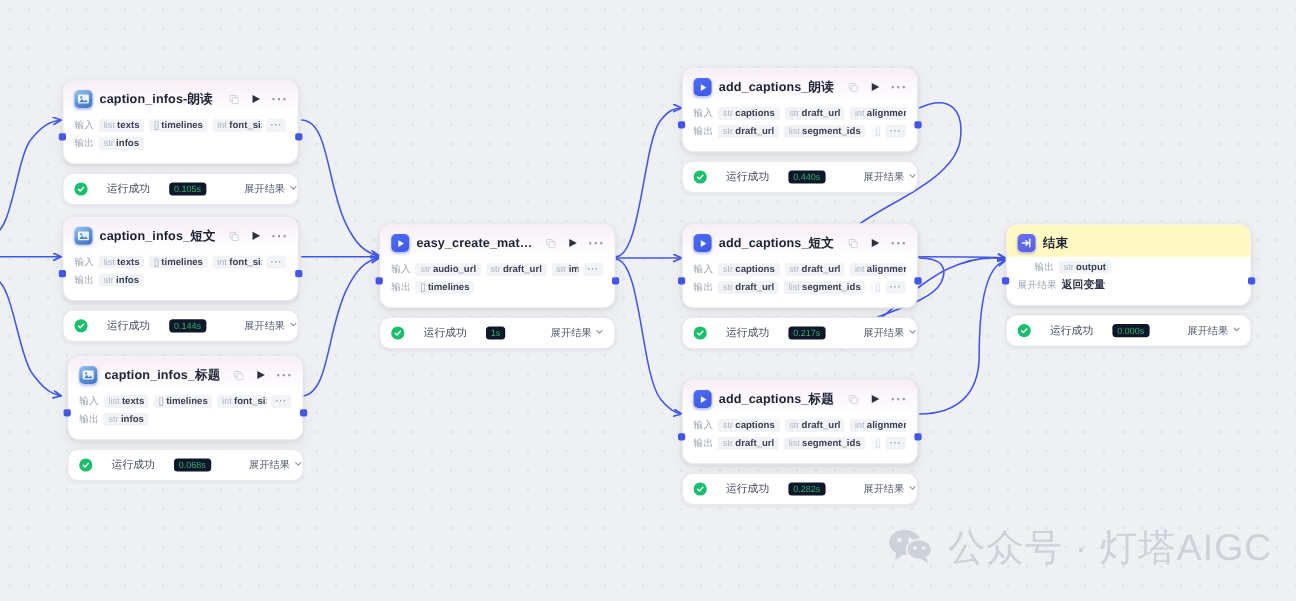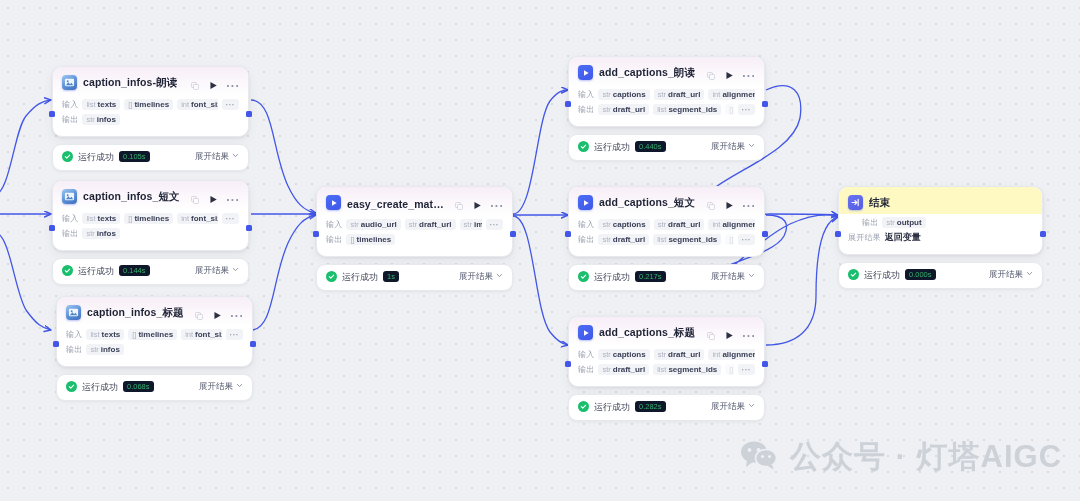--- a/index.html
+++ b/index.html
@@ -20,21 +20,21 @@
   
   .node{position:absolute;width:197px;}
   .card{
     background:#ffffff;
     border:1px solid #e8e9ee;
     border-radius:10px;
     box-shadow:0 1px 3px rgba(22,27,45,.07),0 4px 12px rgba(22,27,45,.05);
     overflow:hidden;
   }
   .card-head{
-    display:flex;align-items:flex-end;gap:6px;
+    display:flex;align-items:center;gap:6px;
     padding:8px 8px 6px 9px;
     background:linear-gradient(180deg,#f7eef7 0%,#fbf6fb 45%,#ffffff 100%);
   }
   .nicon{
     width:15px;height:15px;border-radius:4px;flex:0 0 auto;
     display:flex;align-items:center;justify-content:center;
     background:linear-gradient(150deg,#4b6cf5 0%,#3f58e8 100%);
     box-shadow:0 1px 2px rgba(63,88,232,.35);
   }
   .nicon.img{background:linear-gradient(150deg,#9ec8f2 0%,#5a8fd6 55%,#3f6fbe 100%);}
@@ -62,41 +62,41 @@
   .chip .nm{color:#3a4057;font-weight:700;}
   .chip.faded{opacity:.45;overflow:hidden;}
   .chip.more{background:#f2f3f7;color:#9aa0b0;font-weight:700;letter-spacing:.5px;padding:1px 4px;}
   .clip{overflow:hidden;flex:0 1 auto;min-width:0;}
 
   
   .status{
     margin-top:7px;
     background:#ffffff;border:1px solid #e8e9ee;border-radius:9px;
     box-shadow:0 1px 3px rgba(22,27,45,.06);
-    display:flex;align-items:flex-start;padding:6px 9px;gap:5px;
+    display:flex;align-items:center;padding:6px 9px;gap:16px;
   }
   .ok{width:11px;height:11px;border-radius:50%;background:#19bf6c;display:flex;align-items:center;justify-content:center;flex:0 0 auto;}
   .stext{font-size:9px;color:#404659;flex:0 0 auto;}
   .dur{font-size:7.5px;color:#35b06d;background:#0f172a;border-radius:3px;padding:1px 4px;flex:0 0 auto;}
   .spacer{flex:1 1 auto;}
   .expand{font-size:8.5px;color:#51576b;flex:0 0 auto;}
   .chev{margin-left:3px;color:#8d93a6;}
 
   
   .port{position:absolute;width:6px;height:6px;background:#4257e8;border-radius:1.5px;top:45px;}
   .port.in{left:-3px;}
   .port.out{right:-3px;}
 
   
   #watermark{
     position:absolute;left:740px;top:436px;
     display:flex;align-items:center;gap:12px;
     color:#cfd3da;pointer-events:none;
   }
-  #watermark .wtext{font-size:31px;letter-spacing:1px;color:#cdd1d8;font-weight:bold;}
+  #watermark .wtext{font-size:31px;letter-spacing:1px;color:#cdd1d8;}
 </style>
 </head>
 <body>
 
 <div id="canvas">
 
   <svg id="edges">
     <defs>
       <marker id="ar" markerWidth="7" markerHeight="7" refX="5.4" refY="2.6" orient="auto">
         <path d="M0.4,0.3 L5.4,2.6 L0.4,4.9" fill="none" stroke="#4257e8" stroke-width="1.1" stroke-linecap="round" stroke-linejoin="round"></path>

